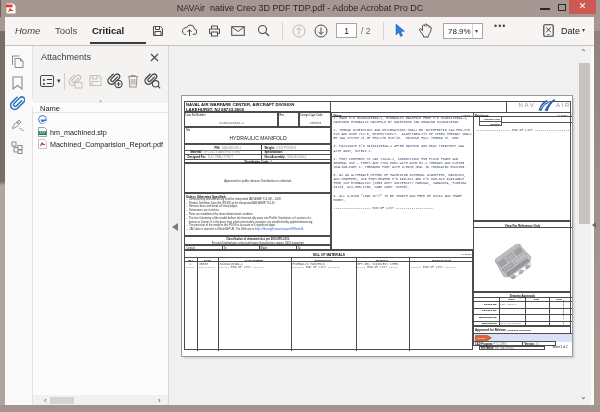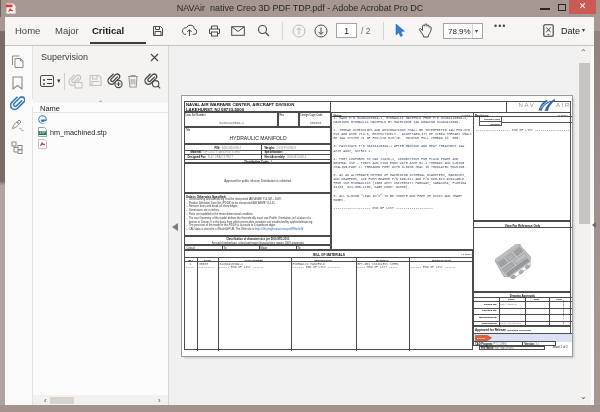--- a/index.html
+++ b/index.html
@@ -20,22 +20,22 @@
     <path d="M2.2 9 C2.5 7.6 3.6 5.8 4.3 5.1 C4.9 5.7 5.1 6.8 6.9 7.2 C7.6 7.4 7.2 8.5 6.2 8.2 C5.3 8 4.4 7.9 4 8 C3.4 8.3 2.8 9.3 2.2 9 Z" fill="#e8382a"></path>
   </svg>
   <div class="abs" style="left:0;top:0;width:1px;height:17px;background:#6b5f5a;"></div>
   <div class="abs" style="left:0;top:3px;width:600px;text-align:center;font-size:9px;color:#2a2622;">NAVAir&nbsp; native Creo 3D PDF TDP.pdf - Adobe Acrobat Pro DC</div>
   <div class="abs" style="left:540px;top:8px;width:10px;height:2px;background:#2a2622;"></div>
   <div class="abs" style="left:558px;top:4px;width:8px;height:7px;border:1.5px solid #2a2622;"></div>
   <div class="abs" style="left:569px;top:0;width:27px;height:13.5px;background:#cd5a52;color:#fff;text-align:center;font-size:9px;line-height:13px;">✕</div>
 </div>
 
 <div class="abs" id="toolbar" style="left:5px;top:17px;width:589px;height:29px;background:#f6f5f4;border-bottom:1px solid #c8c2bf;">
-  <div class="abs" style="left:10px;top:8px;font-size:9.5px;color:#4a4440;">Home</div>
-  <div class="abs" style="left:50px;top:8px;font-size:9.5px;color:#4a4440;">Major</div>
+  <div class="abs" style="left:10px;top:8px;font-size:9.5px;color:#4a4440;font-style:italic;">Home</div>
+  <div class="abs" style="left:50px;top:8px;font-size:9.5px;color:#4a4440;">Tools</div>
   <div class="abs" style="left:87px;top:8px;font-size:9.5px;color:#1a1a1a;font-weight:bold;">Critical</div>
   <div class="abs" style="left:85px;top:25px;width:56px;height:2px;background:#3b3b3b;"></div>
   <svg class="abs" style="left:147px;top:8px" width="12" height="12" viewBox="0 0 12 12">
       <path d="M1.5 1.5 h7 l2 2 v7 h-9 z" fill="none" stroke="#4a4a4a" stroke-width="1"></path>
       <path d="M3.5 1.5 v3 h4 v-3 M3 10.5 v-4 h6 v4" fill="none" stroke="#4a4a4a" stroke-width="1"></path>
     </svg>
   <svg class="abs" style="left:177px;top:7px" width="15" height="13" viewBox="0 0 15 13">
       <path d="M4 10.5 a3.4 3.4 0 1 1 .6-6.7 a4 4 0 0 1 7.8 1.2 a2.7 2.7 0 0 1 -.7 5.4 h-1" fill="none" stroke="#4a4a4a" stroke-width="1"></path>
       <path d="M7.5 12 V6 M5.3 8 L7.5 5.6 L9.7 8" fill="none" stroke="#4a4a4a" stroke-width="1"></path>
     </svg>
@@ -103,21 +103,21 @@
     </svg>
   <svg class="abs" style="left:6px;top:95px" width="13" height="13" viewBox="0 0 13 13">
       <rect x="1" y="1" width="4" height="4" fill="none" stroke="#8b8b8b" stroke-width="1"></rect>
       <rect x="7" y="4.5" width="4" height="4" fill="none" stroke="#8b8b8b" stroke-width="1"></rect>
       <rect x="7" y="9" width="4" height="3.5" fill="none" stroke="#8b8b8b" stroke-width="1"></rect>
       <path d="M3 5 v6 h4 M3 6.5 h4" fill="none" stroke="#8b8b8b" stroke-width="1"></path>
     </svg>
 </div>
 
 <div class="abs" id="panel" style="left:33px;top:46px;width:136px;height:359px;background:#f4f3f2;border-right:1px solid #d8d6d4;">
-  <div class="abs" style="left:8px;top:6px;font-size:9px;color:#3b3b3b;">Supervision</div>
+  <div class="abs" style="left:8px;top:6px;font-size:9px;color:#3b3b3b;">Attachments</div>
   <svg class="abs" style="left:117px;top:7px" width="9" height="9" viewBox="0 0 9 9">
       <path d="M1 1 L8 8 M8 1 L1 8" stroke="#4a4a4a" stroke-width="1.2"></path>
     </svg>
   <div class="abs" style="left:7px;top:29px;width:14px;height:12px;border:1px solid #4a4a4a;border-radius:2px;">
     <div class="abs" style="left:2px;top:2.5px;width:2px;height:2px;background:#3d3d3d;border-radius:50%"></div>
     <div class="abs" style="left:5.5px;top:3px;width:5px;height:1px;background:#3d3d3d;"></div>
     <div class="abs" style="left:2px;top:6.5px;width:2px;height:2px;background:#3d3d3d;border-radius:50%"></div>
     <div class="abs" style="left:5.5px;top:7px;width:5px;height:1px;background:#3d3d3d;"></div>
   </div>
   <div class="abs" style="left:24px;top:31px;font-size:7px;color:#3d3d3d;">▾</div>
@@ -157,20 +157,21 @@
     <svg class="abs" style="left:5px;top:24px" width="9" height="10" viewBox="0 0 9 10">
         <path d="M0.5 0.5 h6 l2 2 v7 h-8 z" fill="#fff" stroke="#8a8a8a" stroke-width="0.8"></path>
         <rect x="0.5" y="4" width="8" height="4" fill="#1c7a5e"></rect>
         <text x="4.5" y="7.2" font-size="3" fill="#fff" text-anchor="middle" font-family="Liberation Sans">STP</text>
       </svg>
     <div class="abs" style="left:17px;top:24.5px;font-size:7.2px;color:#1a1a1a;white-space:nowrap;">hm_machined.stp</div>
     <svg class="abs" style="left:5px;top:36px" width="9" height="10" viewBox="0 0 9 10">
         <path d="M0.5 0.5 h6 l2 2 v7 h-8 z" fill="#fff" stroke="#b8b8b8" stroke-width="0.8"></path>
         <path d="M2 7 C2.3 5.5 3.4 3.6 4.1 2.9 C4.7 3.5 4.9 4.7 6.7 5.1 C7.4 5.3 7 6.5 6 6.2 C5.1 6 4.2 5.8 3.8 5.9 C3.2 6.2 2.6 7.3 2 7 Z" fill="#c43b2e"></path>
       </svg>
+    <div class="abs" style="left:17px;top:36.5px;font-size:7.2px;color:#1a1a1a;white-space:nowrap;">Machined_Comparision_Report.pdf</div>
   </div>
 
   <div class="abs" style="left:0;top:349px;width:135px;height:10px;background:#f2f1f0;">
     <div class="abs" style="left:11px;top:0.5px;font-size:8px;color:#555;">‹</div>
     <div class="abs" style="left:17px;top:1.5px;width:24px;height:7px;background:#d6d3d1;"></div>
     <div class="abs" style="left:125px;top:0.5px;font-size:8px;color:#555;">›</div>
   </div>
 </div>
 <div class="abs" style="left:28px;top:99px;width:0;height:0;border-top:4.5px solid transparent;border-bottom:4.5px solid transparent;border-right:5px solid #fcfcfc;z-index:5;"></div>
 

